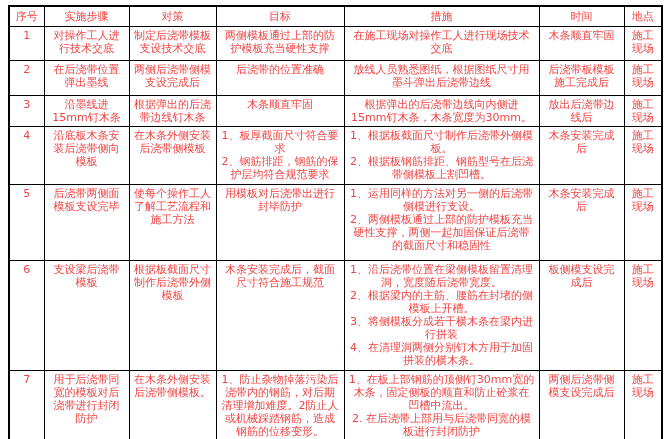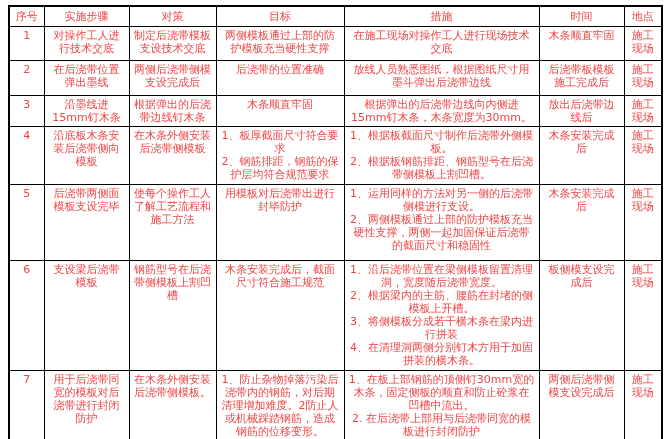--- a/index.html
+++ b/index.html
@@ -126,21 +126,21 @@
         <td>使每个操作工人了解工艺流程和施工方法</td>
         <td>用模板对后浇带出进行封毕防护</td>
         <td>1、运用同样的方法对另一侧的后浇带侧模进行支设。
 2、两侧模板通过上部的防护模板充当硬性支撑，两侧一起加固保证后浇带的截面尺寸和稳固性</td>
         <td>木条安装完成后</td>
         <td>施工现场</td>
       </tr>
       <tr>
         <td class="c-no">6</td>
         <td>支设梁后浇带模板</td>
-        <td>钢筋型号在后浇带侧模板上割凹槽</td>
+        <td>根据板截面尺寸制作后浇带外侧模板</td>
         <td>木条安装完成后，截面尺寸符合施工规范</td>
         <td>1、沿后浇带位置在梁侧模板留置清理洞，宽度随后浇带宽度。
 2、根据梁内的主筋、腰筋在封堵的侧模板上开槽。
 3、将侧模板分成若干横木条在梁内进行拼装
 4、在清理洞两侧分别钉木方用于加固拼装的横木条。</td>
         <td>板侧模支设完成后</td>
         <td>施工现场</td>
       </tr>
       <tr>
         <td class="c-no">7</td>

